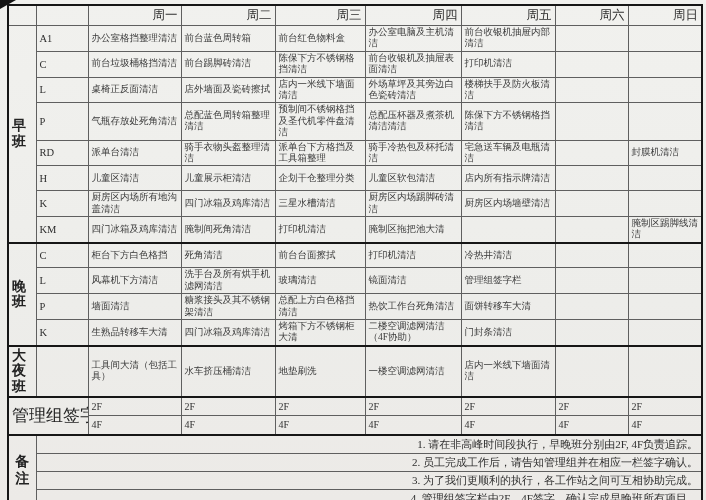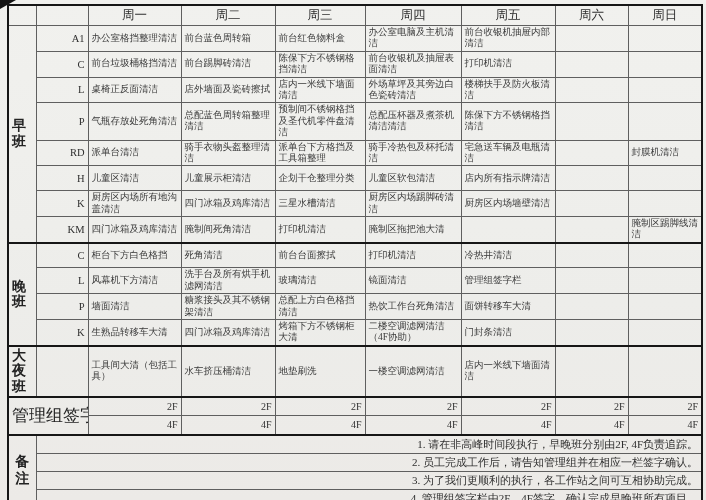--- a/index.html
+++ b/index.html
@@ -28,33 +28,33 @@
   table.sched{border:2px solid #161616;}
   tr.sect-first td{border-top:2px solid #161616;}
 
   .r-hdr{height:17px;}
   .r-morning{height:25px;}
   .r-evening{height:25px;}
   .r-night{height:40px;}
   .r-sign{height:19px;}
   .r-note{height:13px;}
 
-  td.dayhdr{font-size:12.5px;text-align:center;padding-left:5px;color:#2e2e2e;}
+  td.dayhdr{font-size:12.5px;text-align:right;padding-left:5px;color:#2e2e2e;}
   td.corner{}
-  td.code{font-size:10.5px;padding-left:4px;color:#2e2e2e;text-align:right;}
+  td.code{font-size:10.5px;padding-left:4px;color:#2e2e2e;}
   td.shift{
     font-size:14px;font-weight:bold;text-align:left;
     line-height:1.12;color:#222;padding:0 1px;
   }
   td.task{font-size:9.5px;line-height:1.2;color:#3a3a3a;text-align:left;}
   td.signlabel{
     font-size:17px;font-weight:normal;text-align:center;
     white-space:nowrap;color:#222;padding:0;
   }
-  td.sign{font-size:10px;text-align:right;vertical-align:middle;color:#333;font-family:Liberation Serif, serif;}
+  td.sign{font-size:10px;text-align:left;vertical-align:middle;color:#333;font-family:Liberation Serif, serif;}
   td.notelabel{
     font-size:14px;font-weight:bold;text-align:center;
     line-height:1.2;color:#222;padding:0 2px;
   }
   td.note{font-size:11px;text-align:right;white-space:nowrap;color:#2f2f2f;padding-left:2px;}
 
   
   col.c-shift{width:28px;}
   col.c-code{width:52px;}
   col.c-d1{width:93px;}

